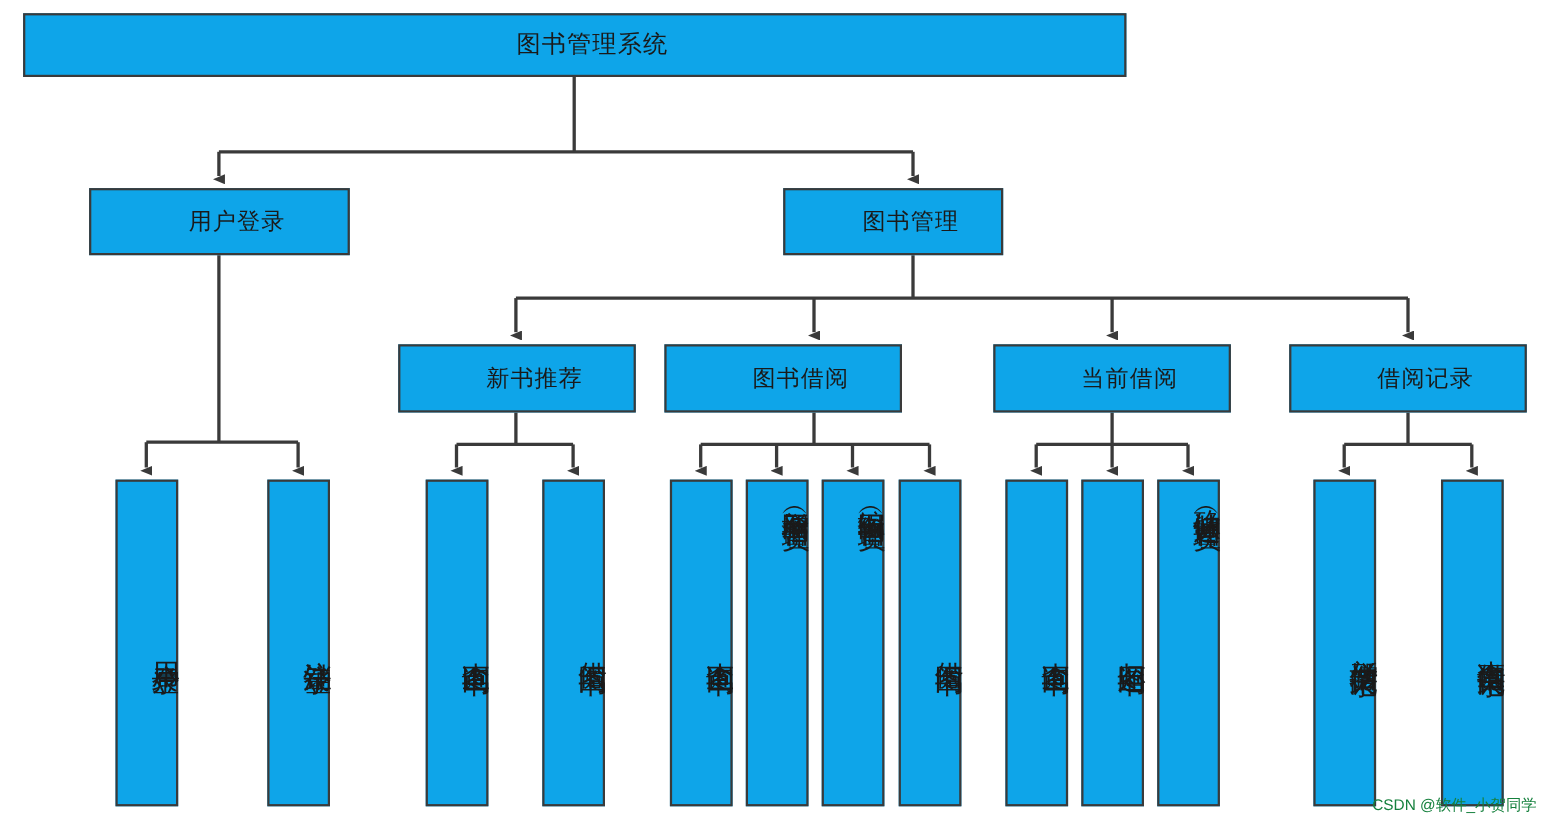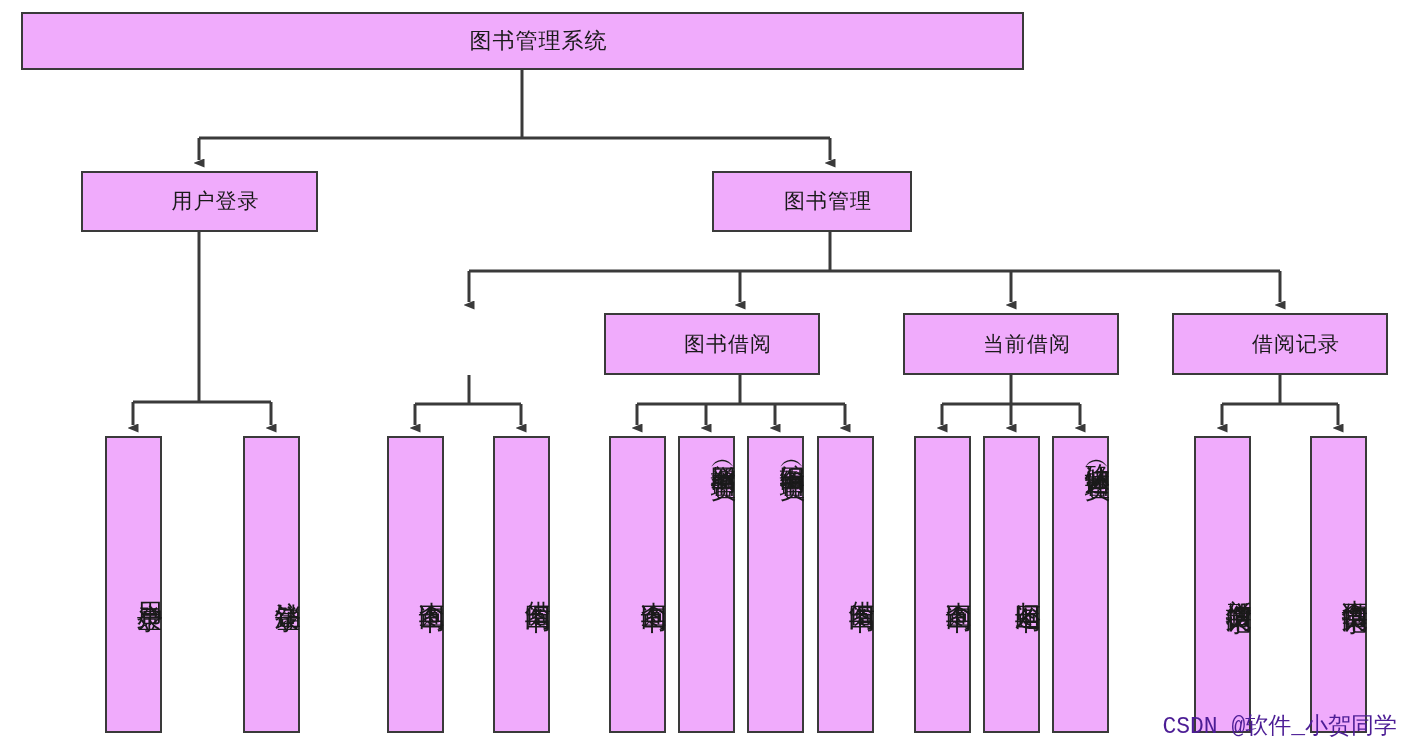--- a/index.html
+++ b/index.html
@@ -22,21 +22,21 @@
     position: absolute;
     left: 0;
     top: 0;
     width: 1405px;
     height: 747px;
     pointer-events: none;
   }
   .node {
     position: absolute;
     box-sizing: border-box;
-    background: #f0abfc;
+    background: #0ea5e9;
     border: 2px solid #3a3a3a;
     display: flex;
     align-items: center;
     justify-content: center;
     color: #1a1a1a;
     z-index: 2;
     padding-left: 32px;
   }
   .node .lbl {
     display: block;
@@ -70,25 +70,25 @@
     font-size: 25px;
   }
   .node.v.center {
     align-items: center;
     padding-top: 0;
   }
   #watermark {
     position: absolute;
     right: 8px;
     bottom: 6px;
-    font-size: 23px;
-    color: #4c1d95;
+    font-size: 14px;
+    color: #15803d;
     white-space: nowrap;
     z-index: 5;
-    font-family: Liberation Mono, monospace;
+    font-family: Liberation Sans, sans-serif;
   }
 </style>
 </head>
 <body>
 
 <div id="canvas">
 
   <svg id="edges" viewBox="0 0 1405 747" xmlns="http://www.w3.org/2000/svg">
     <defs>
       <marker id="arrow" markerWidth="9" markerHeight="11" refX="1.5" refY="5.5" orient="auto" markerUnits="userSpaceOnUse">
@@ -144,20 +144,23 @@
     <span class="lbl">图书管理系统</span>
   </div>
 
   <div class="node h" style="left:81px; top:171px; width:237px; height:61px;">
     <span class="lbl">用户登录</span>
   </div>
   <div class="node h" style="left:712px; top:171px; width:200px; height:61px;">
     <span class="lbl">图书管理</span>
   </div>
 
+  <div class="node h" style="left:362px; top:313px; width:216px; height:62px;">
+    <span class="lbl">新书推荐</span>
+  </div>
   <div class="node h" style="left:604px; top:313px; width:216px; height:62px;">
     <span class="lbl">图书借阅</span>
   </div>
   <div class="node h" style="left:903px; top:313px; width:216px; height:62px;">
     <span class="lbl">当前借阅</span>
   </div>
   <div class="node h" style="left:1172px; top:313px; width:216px; height:62px;">
     <span class="lbl">借阅记录</span>
   </div>
 

